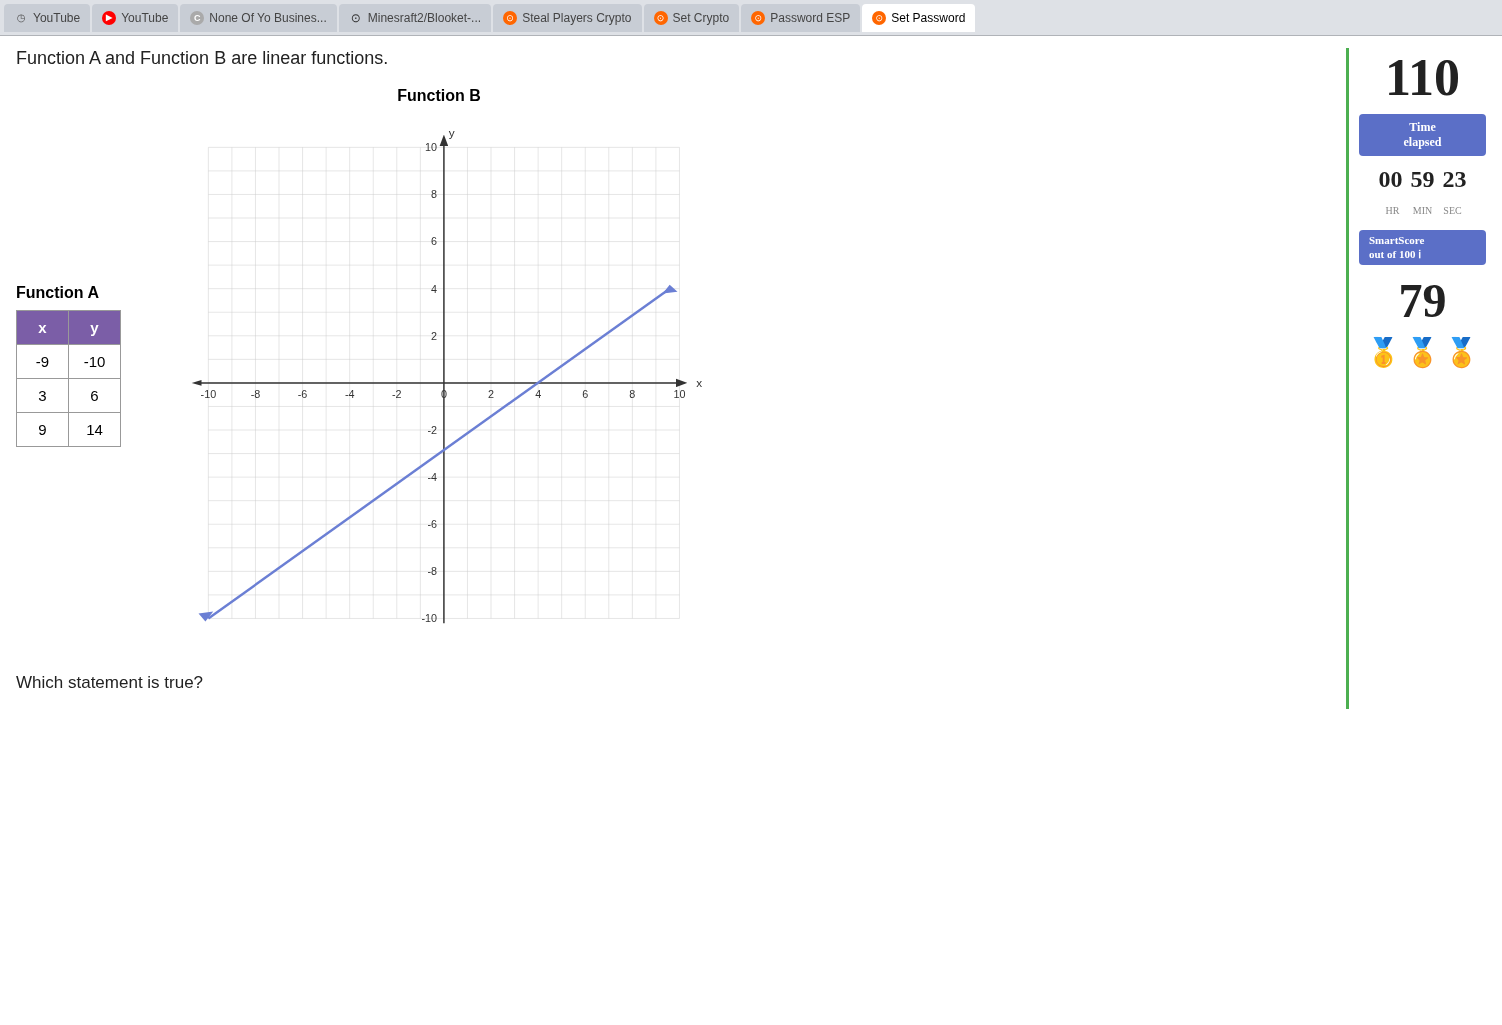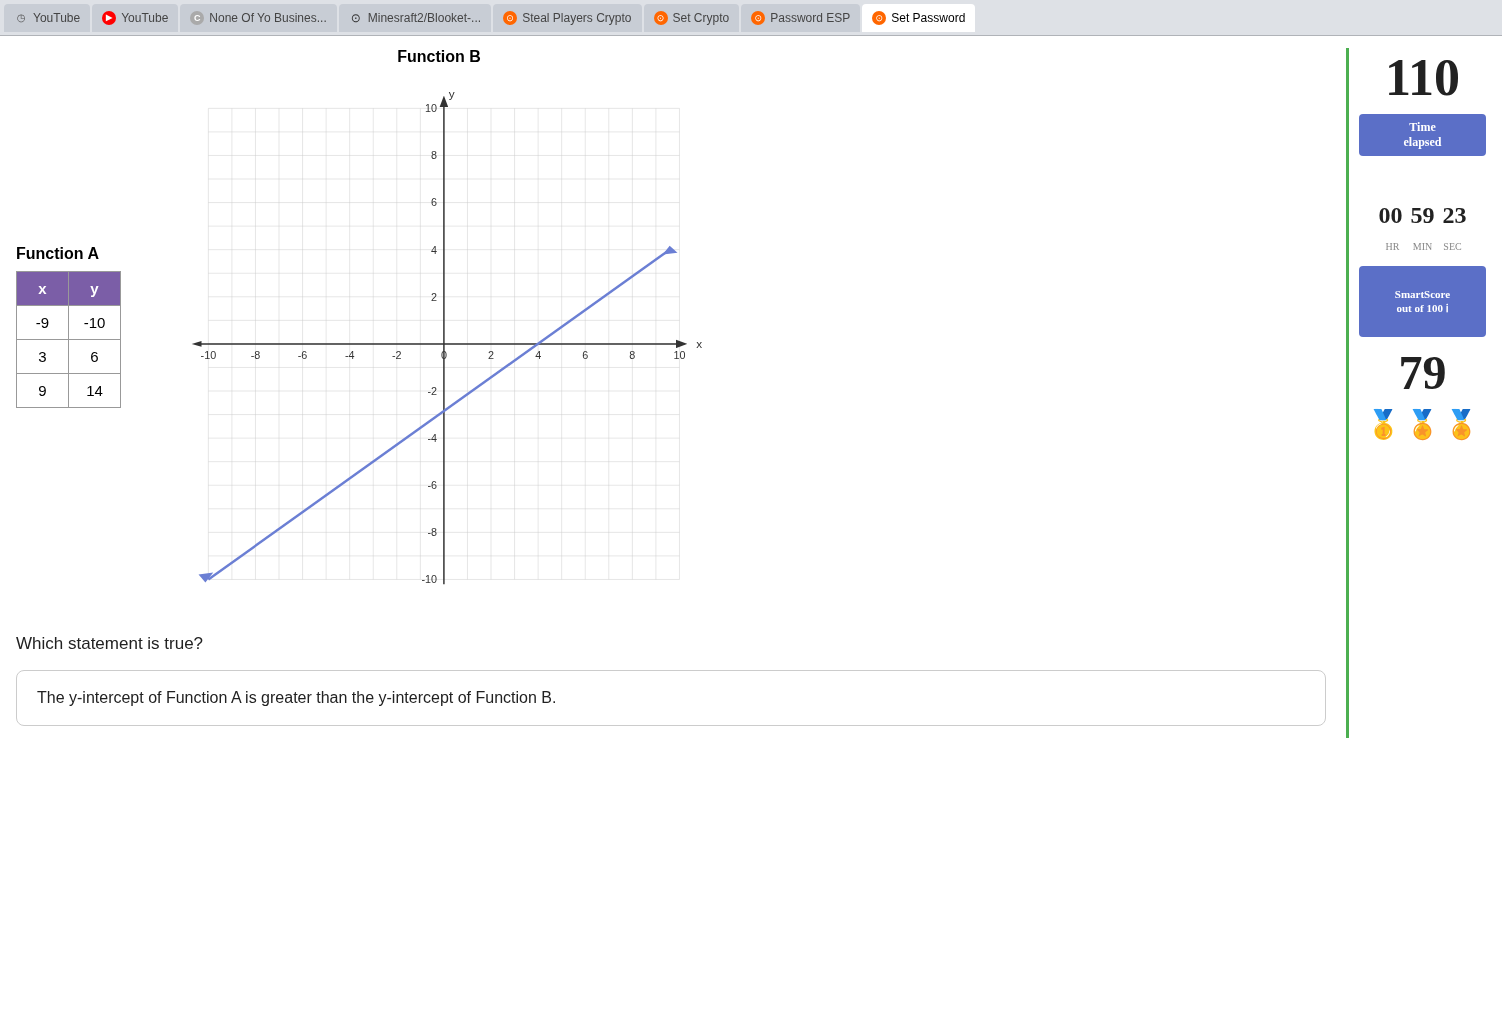--- a/index.html
+++ b/index.html
@@ -138,21 +138,20 @@
       font-weight: 600;
       margin-bottom: 10px;
       width: 100%;
     }
     .timer-display {
       display: flex;
       gap: 4px;
       align-items: flex-end;
       margin-bottom: 4px;
       justify-content: center;
-      margin-top: 36px;
     }
     .timer-num {
       font-size: 24px;
       font-weight: 700;
       color: #222;
     }
     .timer-sep { font-size: 22px; font-weight: 700; color: #222; }
     .timer-labels {
       display: flex;
       gap: 4px;
@@ -160,23 +159,22 @@
       color: #888;
       margin-bottom: 14px;
       justify-content: center;
       width: 100%;
       margin-top: 8px;
     }
     .timer-label { width: 26px; text-align: center; }
     .smart-score-box {
       background: #5b6fc7;
       color: white;
-      padding: 22px 10px;
+      padding: 4px 10px;
       border-radius: 4px;
-      text-align: center;
       font-size: 11px;
       font-weight: 600;
       margin-bottom: 8px;
       width: 100%;
     }
     .smart-score-val {
       font-size: 48px;
       font-weight: 700;
       color: #222;
       margin-bottom: 8px;
@@ -224,20 +222,21 @@
     <span>Password ESP</span>
   </div>
   <div class="tab active">
     <span class="tab-icon orange">⊙</span>
     <span>Set Password</span>
   </div>
 </div>
 
 <div class="main">
   <div class="left-content">
+    <p class="problem-title">Function A and Function B are linear functions.</p>
 
     <div class="functions-area">
 
       <div class="function-a">
         <h3>Function A</h3>
         <table class="func-table">
           <thead>
             <tr>
               <th>x</th>
               <th>y</th>
@@ -363,23 +362,20 @@
 
           <polygon points="495,165 503,172 488,174" fill="#6b7fd4"></polygon>
 
           <polygon points="22,508 15,500 30,498" fill="#6b7fd4"></polygon>
         </svg>
       </div>
     </div>
 
     <div class="question-section">
       <p class="question-text">Which statement is true?</p>
-      <div class="answer-option">
-        <span>The y-intercept of Function A is greater than the y-intercept of Function B.</span>
-      </div>
     </div>
   </div>
 
   <div class="right-sidebar">
     <div class="score-number">110</div>
     <div class="time-elapsed-box">
       <span>Time<br>elapsed</span>
     </div>
     <div class="timer-display">
       <span class="timer-num">00</span>

